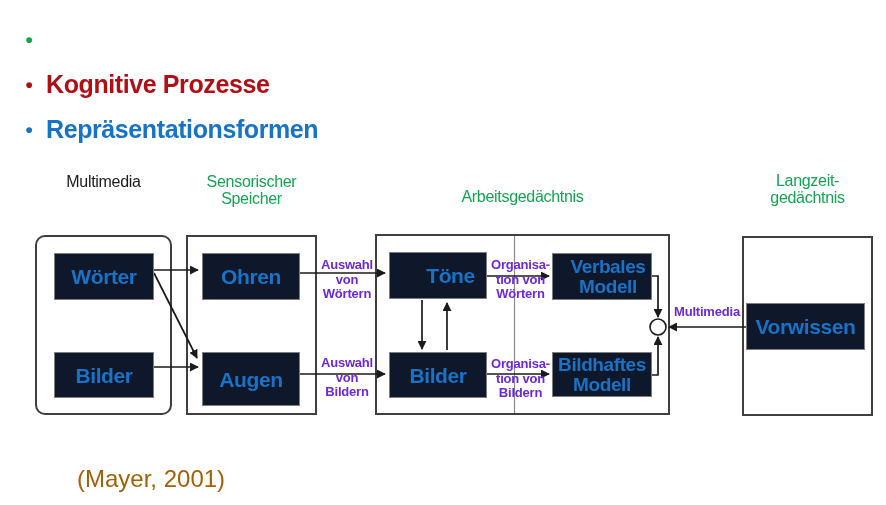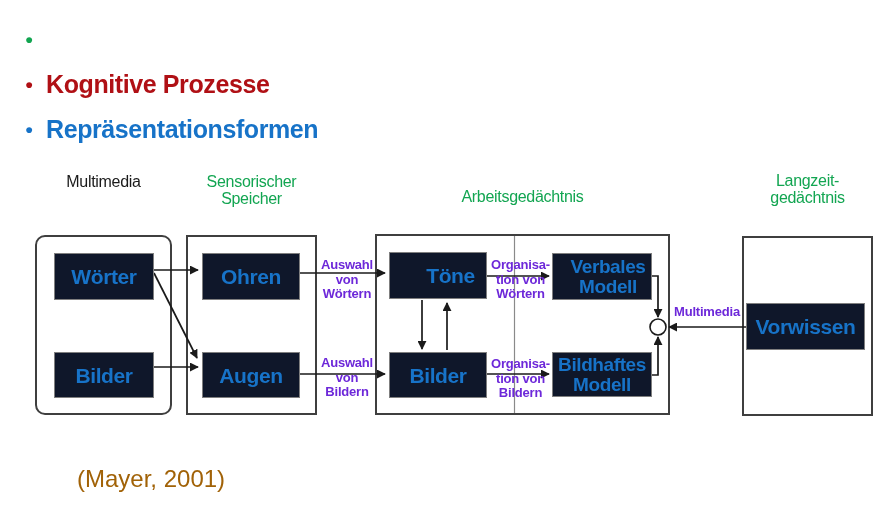--- a/index.html
+++ b/index.html
@@ -29,21 +29,21 @@
   
   .node{
     position:absolute;box-sizing:border-box;background:#0f172a;border:1.5px solid #7f7f7f;
     display:flex;flex-direction:column;align-items:center;justify-content:center;
     color:#1773C8;font-weight:bold;font-size:21px;letter-spacing:-0.4px;text-align:center;line-height:21px;
   }
   .node.two-line{font-size:19px;line-height:20px;}
   .n-woerter{left:54px;top:253px;width:100px;height:47px;}
   .n-bilder1{left:54px;top:352px;width:100px;height:46px;}
   .n-ohren{left:202px;top:253px;width:98px;height:47px;text-align:center;}
-  .n-augen{left:202px;top:352px;width:98px;height:46px;}
+  .n-augen{left:202px;top:352px;width:98px;height:54px;}
   .n-toene{left:389px;top:252px;width:98px;height:47px;padding-left:25px;}
   .n-bilder2{left:389px;top:352px;width:98px;height:46px;}
   .n-verbales{left:552px;top:253px;width:100px;height:47px;padding-left:12px;}
   .n-bildhaftes{left:552px;top:352px;width:100px;height:45px;}
   .n-vorwissen{left:746px;top:303px;width:119px;height:47px;}
   
   .plabel{position:absolute;color:#6d28d9;font-weight:bold;font-size:13px;line-height:14.5px;text-align:center;letter-spacing:-0.2px;}
   .pl-auswahl-w{left:317px;top:258px;width:60px;}
   .pl-auswahl-b{left:317px;top:356px;width:60px;}
   .pl-org-w{left:489px;top:258px;width:63px;}

